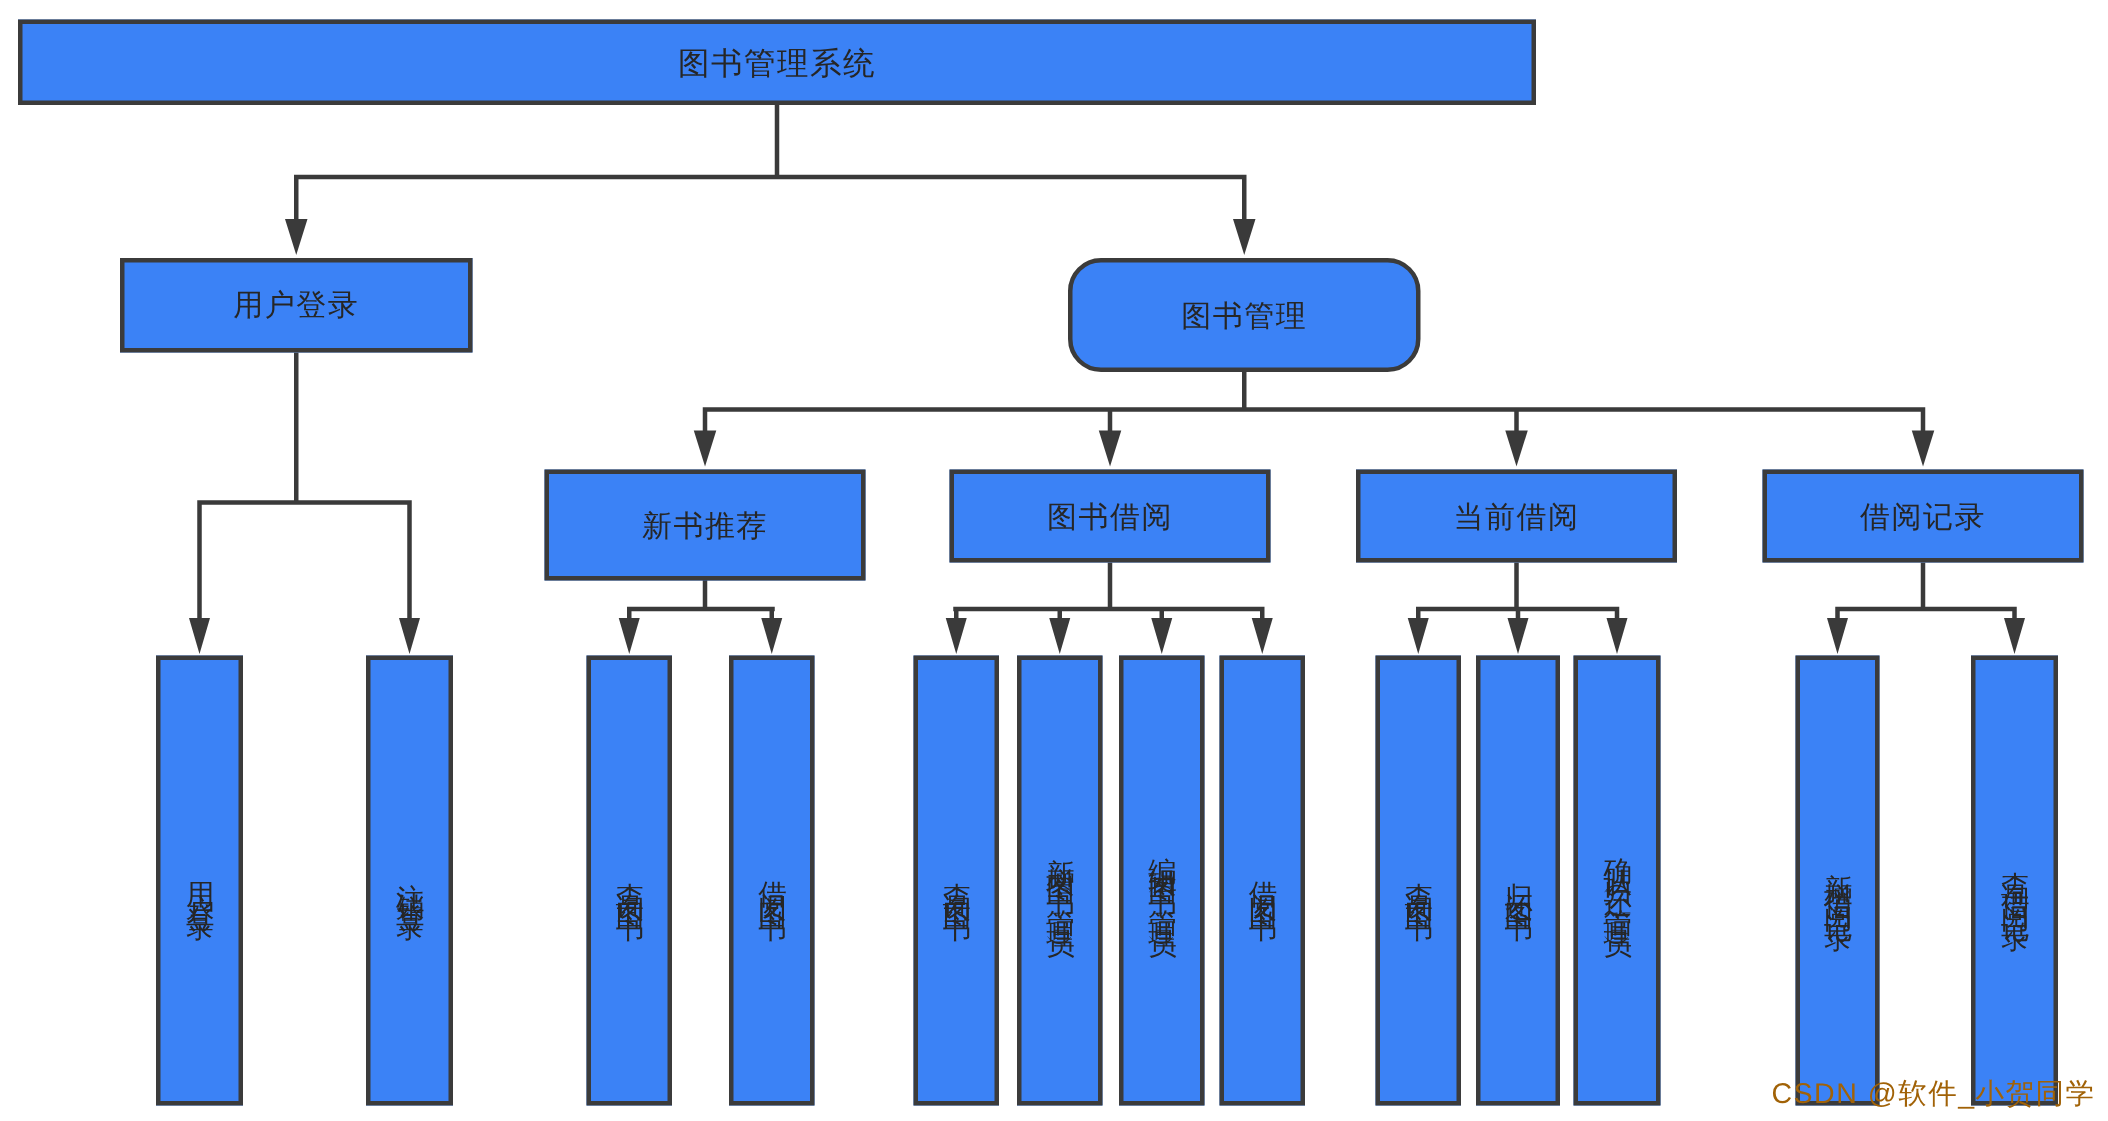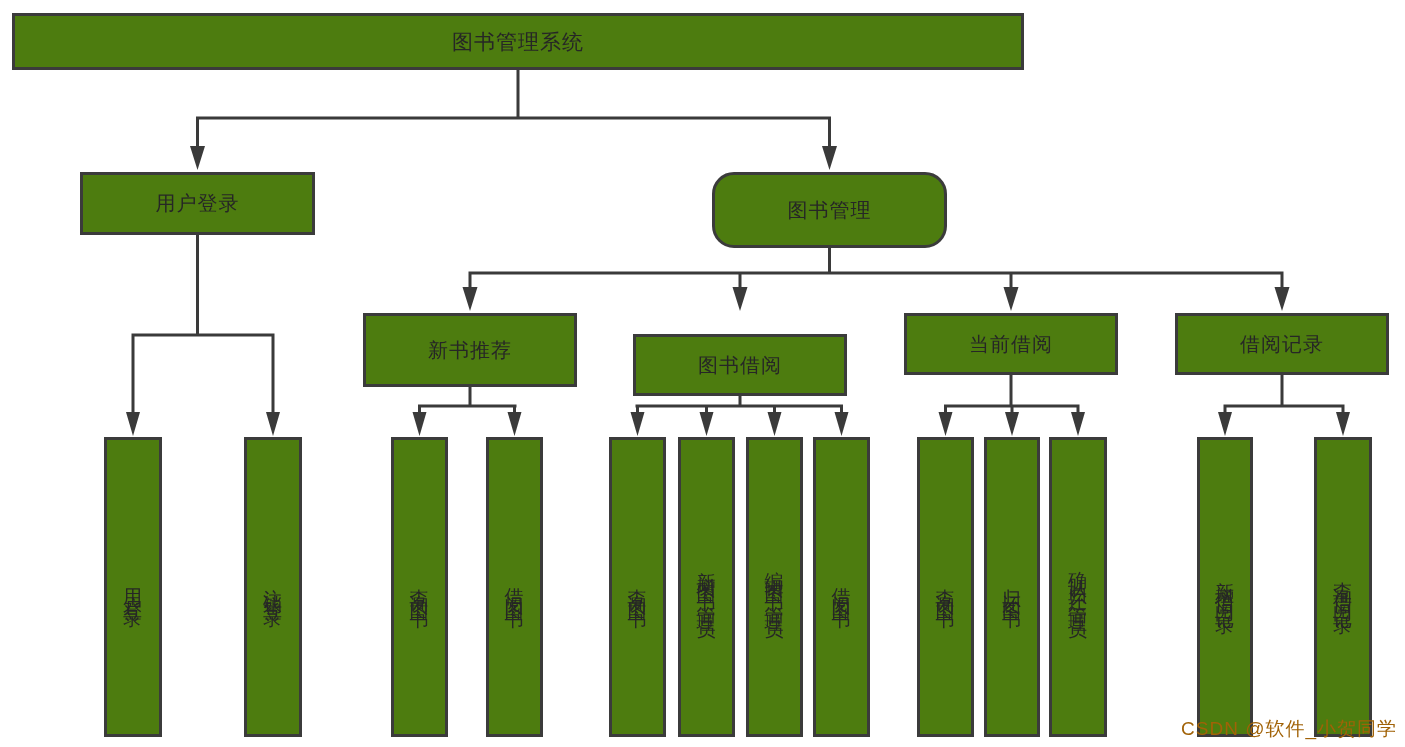--- a/index.html
+++ b/index.html
@@ -14,21 +14,21 @@
   svg.wires {
     position: absolute;
     left: 0; top: 0;
     width: 1405px; height: 747px;
     z-index: 1;
   }
   .node {
     position: absolute;
     box-sizing: border-box;
     border: 3px solid #3b3b3b;
-    background: #4d7c0f;
+    background: #3b82f6;
     display: flex;
     align-items: center;
     justify-content: center;
     color: #262626;
     z-index: 2;
   }
   .node.h { font-size: 20px; letter-spacing: 1px; }
   .node.root { font-size: 21px; }
   .node.v span {
     writing-mode: vertical-rl;
@@ -36,21 +36,21 @@
     font-size: 19px;
     letter-spacing: 7px;
     line-height: 1;
     color: #262626;
   }
   
   .n-root   { left: 12px;   top: 13px;  width: 1012px; height: 57px; }
   .n-login  { left: 80px;   top: 172px; width: 235px;  height: 63px; }
   .n-mgmt   { left: 712px;  top: 172px; width: 235px;  height: 76px; border-radius: 22px; }
   .n-newrec { left: 363px;  top: 313px; width: 214px;  height: 74px; }
-  .n-borrow { left: 633px;  top: 313px; width: 214px;  height: 62px; margin-top: 21px; }
+  .n-borrow { left: 633px;  top: 313px; width: 214px;  height: 62px; }
   .n-cur    { left: 904px;  top: 313px; width: 214px;  height: 62px; }
   .n-rec    { left: 1175px; top: 313px; width: 214px;  height: 62px; }
   .leaf { top: 437px; height: 300px; }
   .l-a1 { left: 104px;  width: 58px; }
   .l-a2 { left: 244px;  width: 58px; }
   .l-b1 { left: 391px;  width: 57px; }
   .l-b2 { left: 486px;  width: 57px; }
   .l-c1 { left: 609px;  width: 57px; }
   .l-c2 { left: 678px;  width: 57px; }
   .l-c3 { left: 746px;  width: 57px; }

